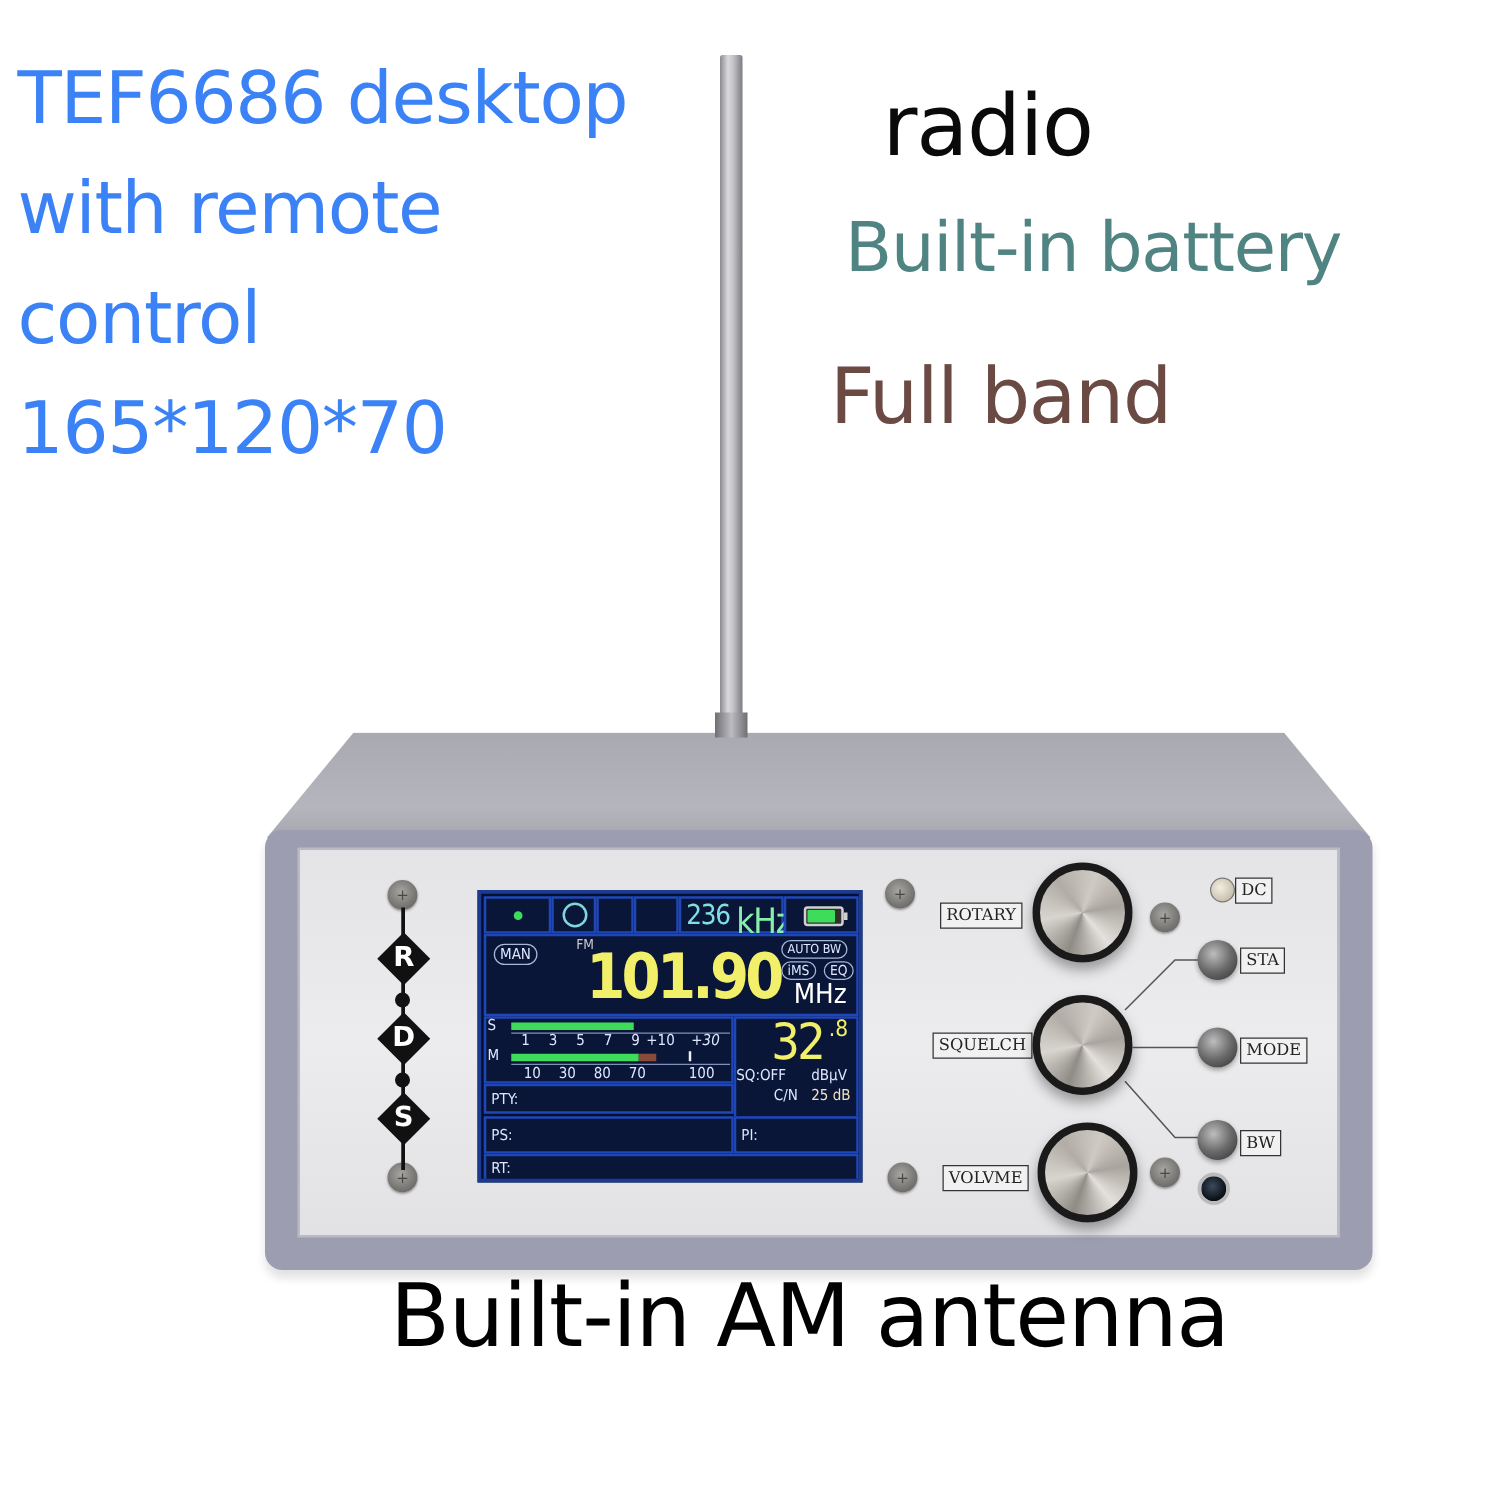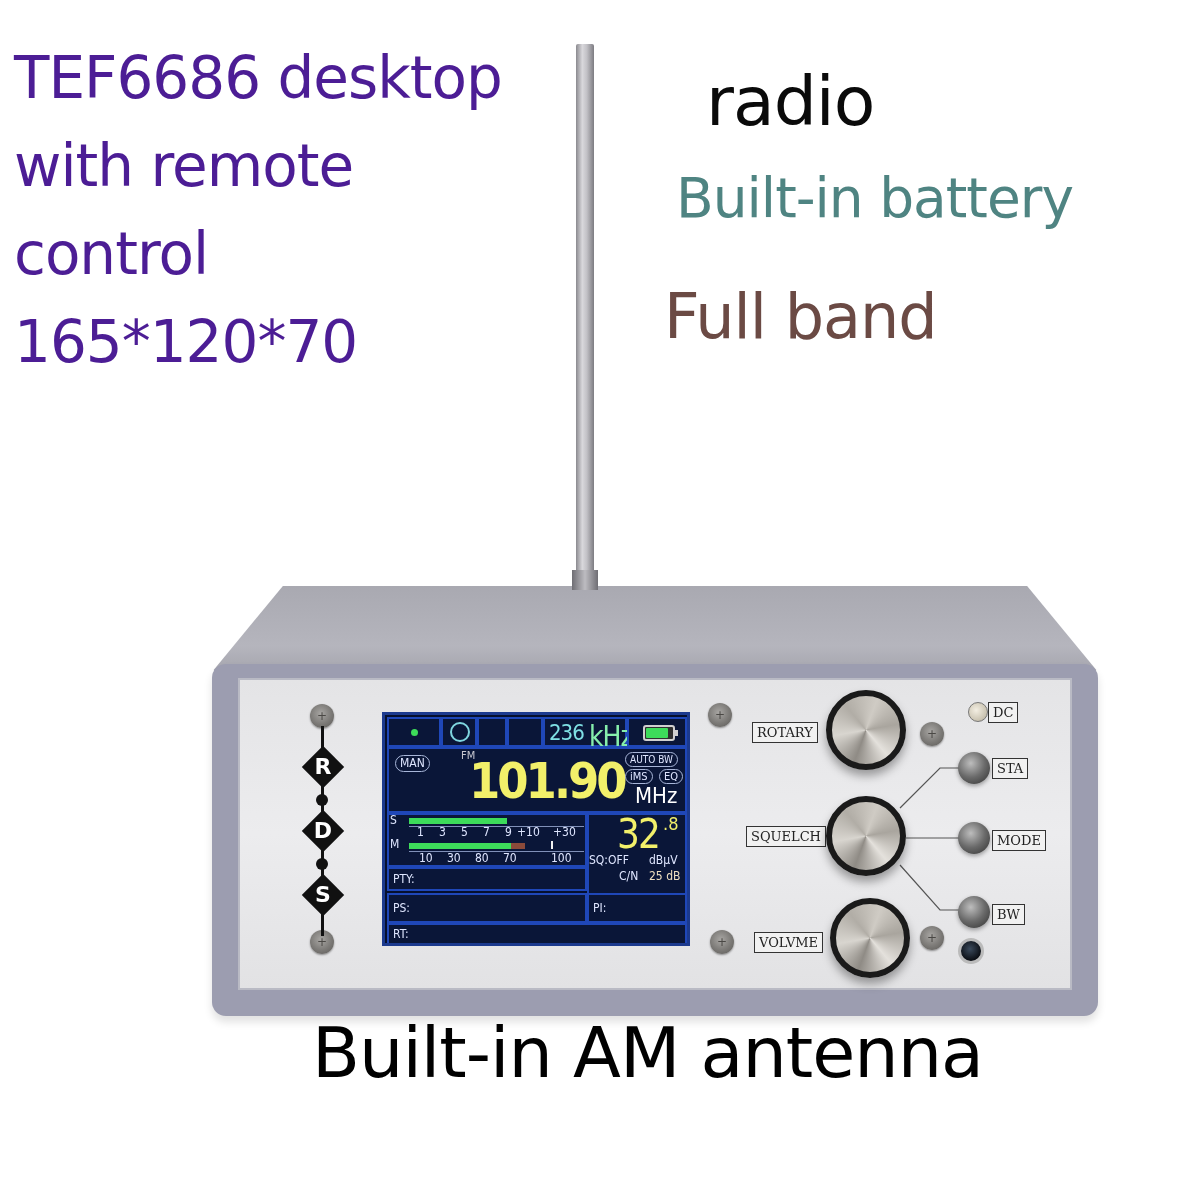--- a/index.html
+++ b/index.html
@@ -1,20 +1,20 @@
 <!DOCTYPE html>
 <html><head>
 <meta charset="utf-8">
 <style>
   * { box-sizing: border-box; margin: 0; padding: 0; }
   html, body { width: 1200px; height: 1200px; background: #ffffff; overflow: hidden; }
   body { position: relative; font-family: "DejaVu Sans", sans-serif; }
 
   .caption { position: absolute; white-space: nowrap; font-family: "DejaVu Sans", sans-serif; letter-spacing: -1px; }
-  .cap-left { left: 14px; top: 34px; color: #4c1d95; font-size: 58px; line-height: 88px; font-weight: normal; }
+  .cap-left { left: 14px; top: 34px; color: #3b82f6; font-size: 58px; line-height: 88px; font-weight: normal; }
   .cap-radio { left: 706px; top: 62px; color: #0a0a0a; font-size: 68px; }
   .cap-battery { left: 676px; top: 166px; color: #4f8482; font-size: 55px; }
   .cap-fullband { left: 664px; top: 280px; color: #6b4a44; font-size: 62px; }
   .cap-am { left: 312px; top: 1012px; color: #000000; font-size: 70px; }
 
   
   .antenna { position: absolute; left: 576px; top: 44px; width: 18px; height: 540px;
     background: linear-gradient(90deg, #8b8a8f 0%, #d9d8dc 35%, #c2c1c6 60%, #7d7c82 100%); border-radius: 2px 2px 0 0; }
   .antenna-base { position: absolute; left: 572px; top: 570px; width: 26px; height: 20px;
     background: linear-gradient(90deg,#6f6e74,#bdbcc1,#6f6e74); }
@@ -136,21 +136,21 @@
   <div class="cell" style="left:2px;top:98px;width:200px;height:54px;">
     <span class="txt" style="left:1px;top:-2px;font-size:12px;">S</span>
     <div class="bar" style="left:20px;top:3px;width:98px;background:#3ddc5a;"></div>
     <div class="scale-line" style="left:20px;top:11px;width:175px;"></div>
     <span class="tick-lbl" style="left:28px;top:10px;">1</span>
     <span class="tick-lbl" style="left:50px;top:10px;">3</span>
     <span class="tick-lbl" style="left:72px;top:10px;">5</span>
     <span class="tick-lbl" style="left:94px;top:10px;">7</span>
     <span class="tick-lbl" style="left:116px;top:10px;">9</span>
     <span class="tick-lbl" style="left:128px;top:10px;">+10</span>
-    <span class="tick-lbl" style="left:164px;top:10px;">+30</span>
+    <span class="tick-lbl" style="left:164px;top:10px;font-style:italic;">+30</span>
 
     <span class="txt" style="left:1px;top:22px;font-size:12px;">M</span>
     <div class="bar" style="left:20px;top:28px;width:102px;background:#3ddc5a;"></div>
     <div class="bar" style="left:122px;top:28px;width:14px;background:#8a4a3a;"></div>
     <div class="bar" style="left:162px;top:26px;width:2px;height:8px;background:#f0f0f0;"></div>
     <div class="scale-line" style="left:20px;top:36px;width:175px;"></div>
     <span class="tick-lbl" style="left:30px;top:36px;">10</span>
     <span class="tick-lbl" style="left:58px;top:36px;">30</span>
     <span class="tick-lbl" style="left:86px;top:36px;">80</span>
     <span class="tick-lbl" style="left:114px;top:36px;">70</span>

